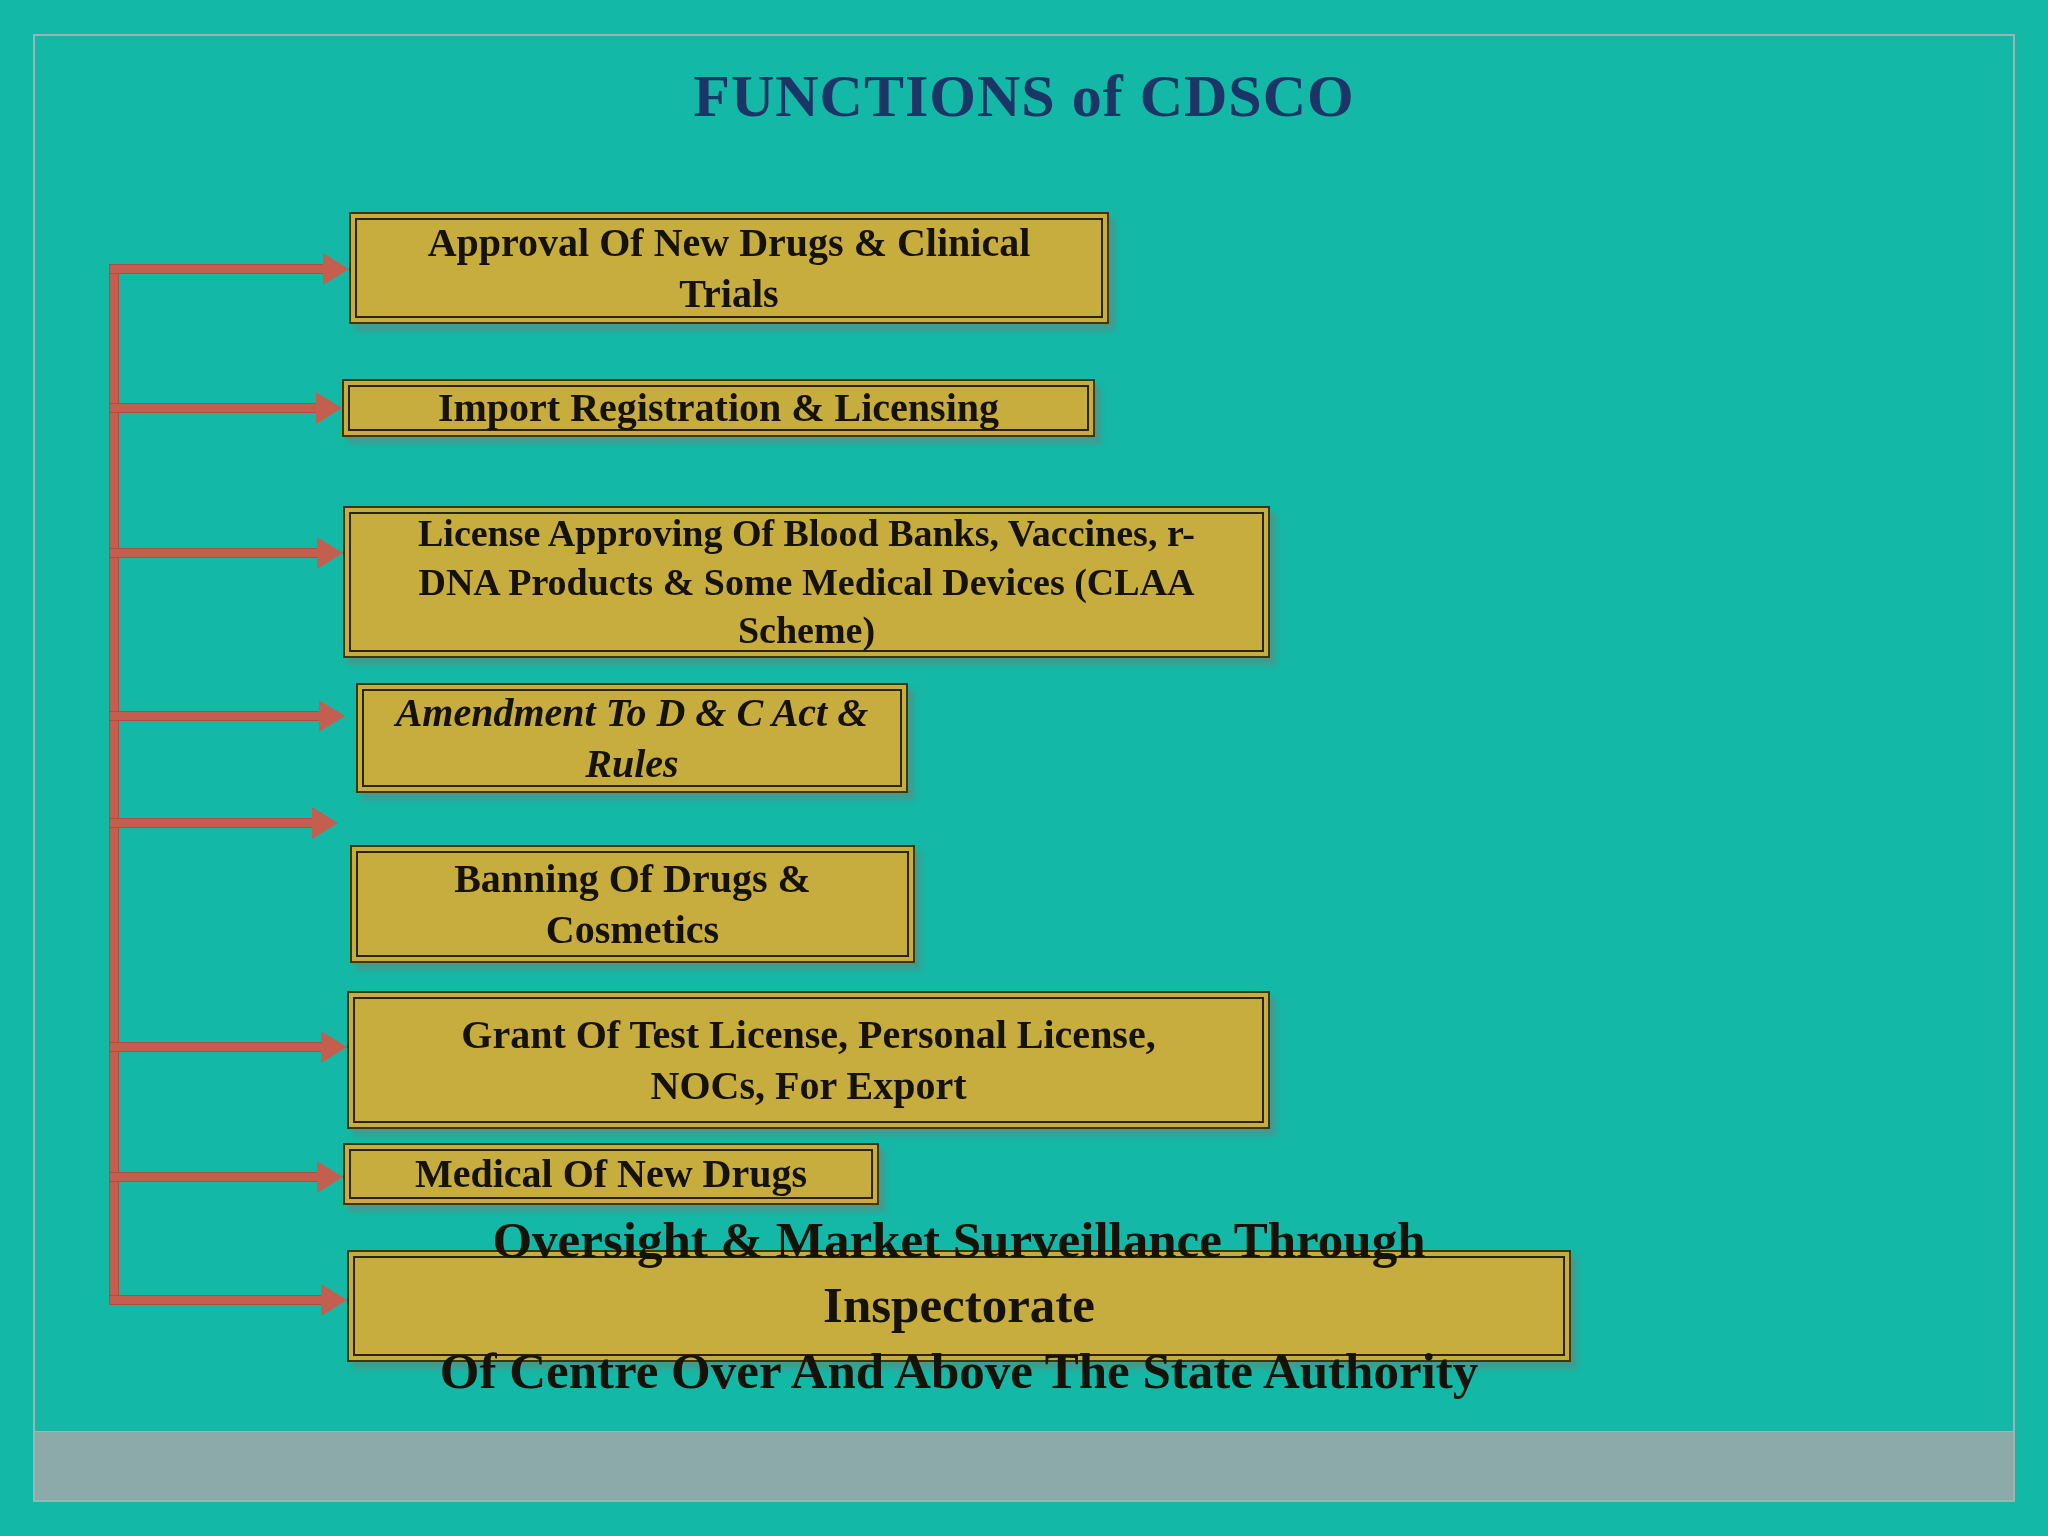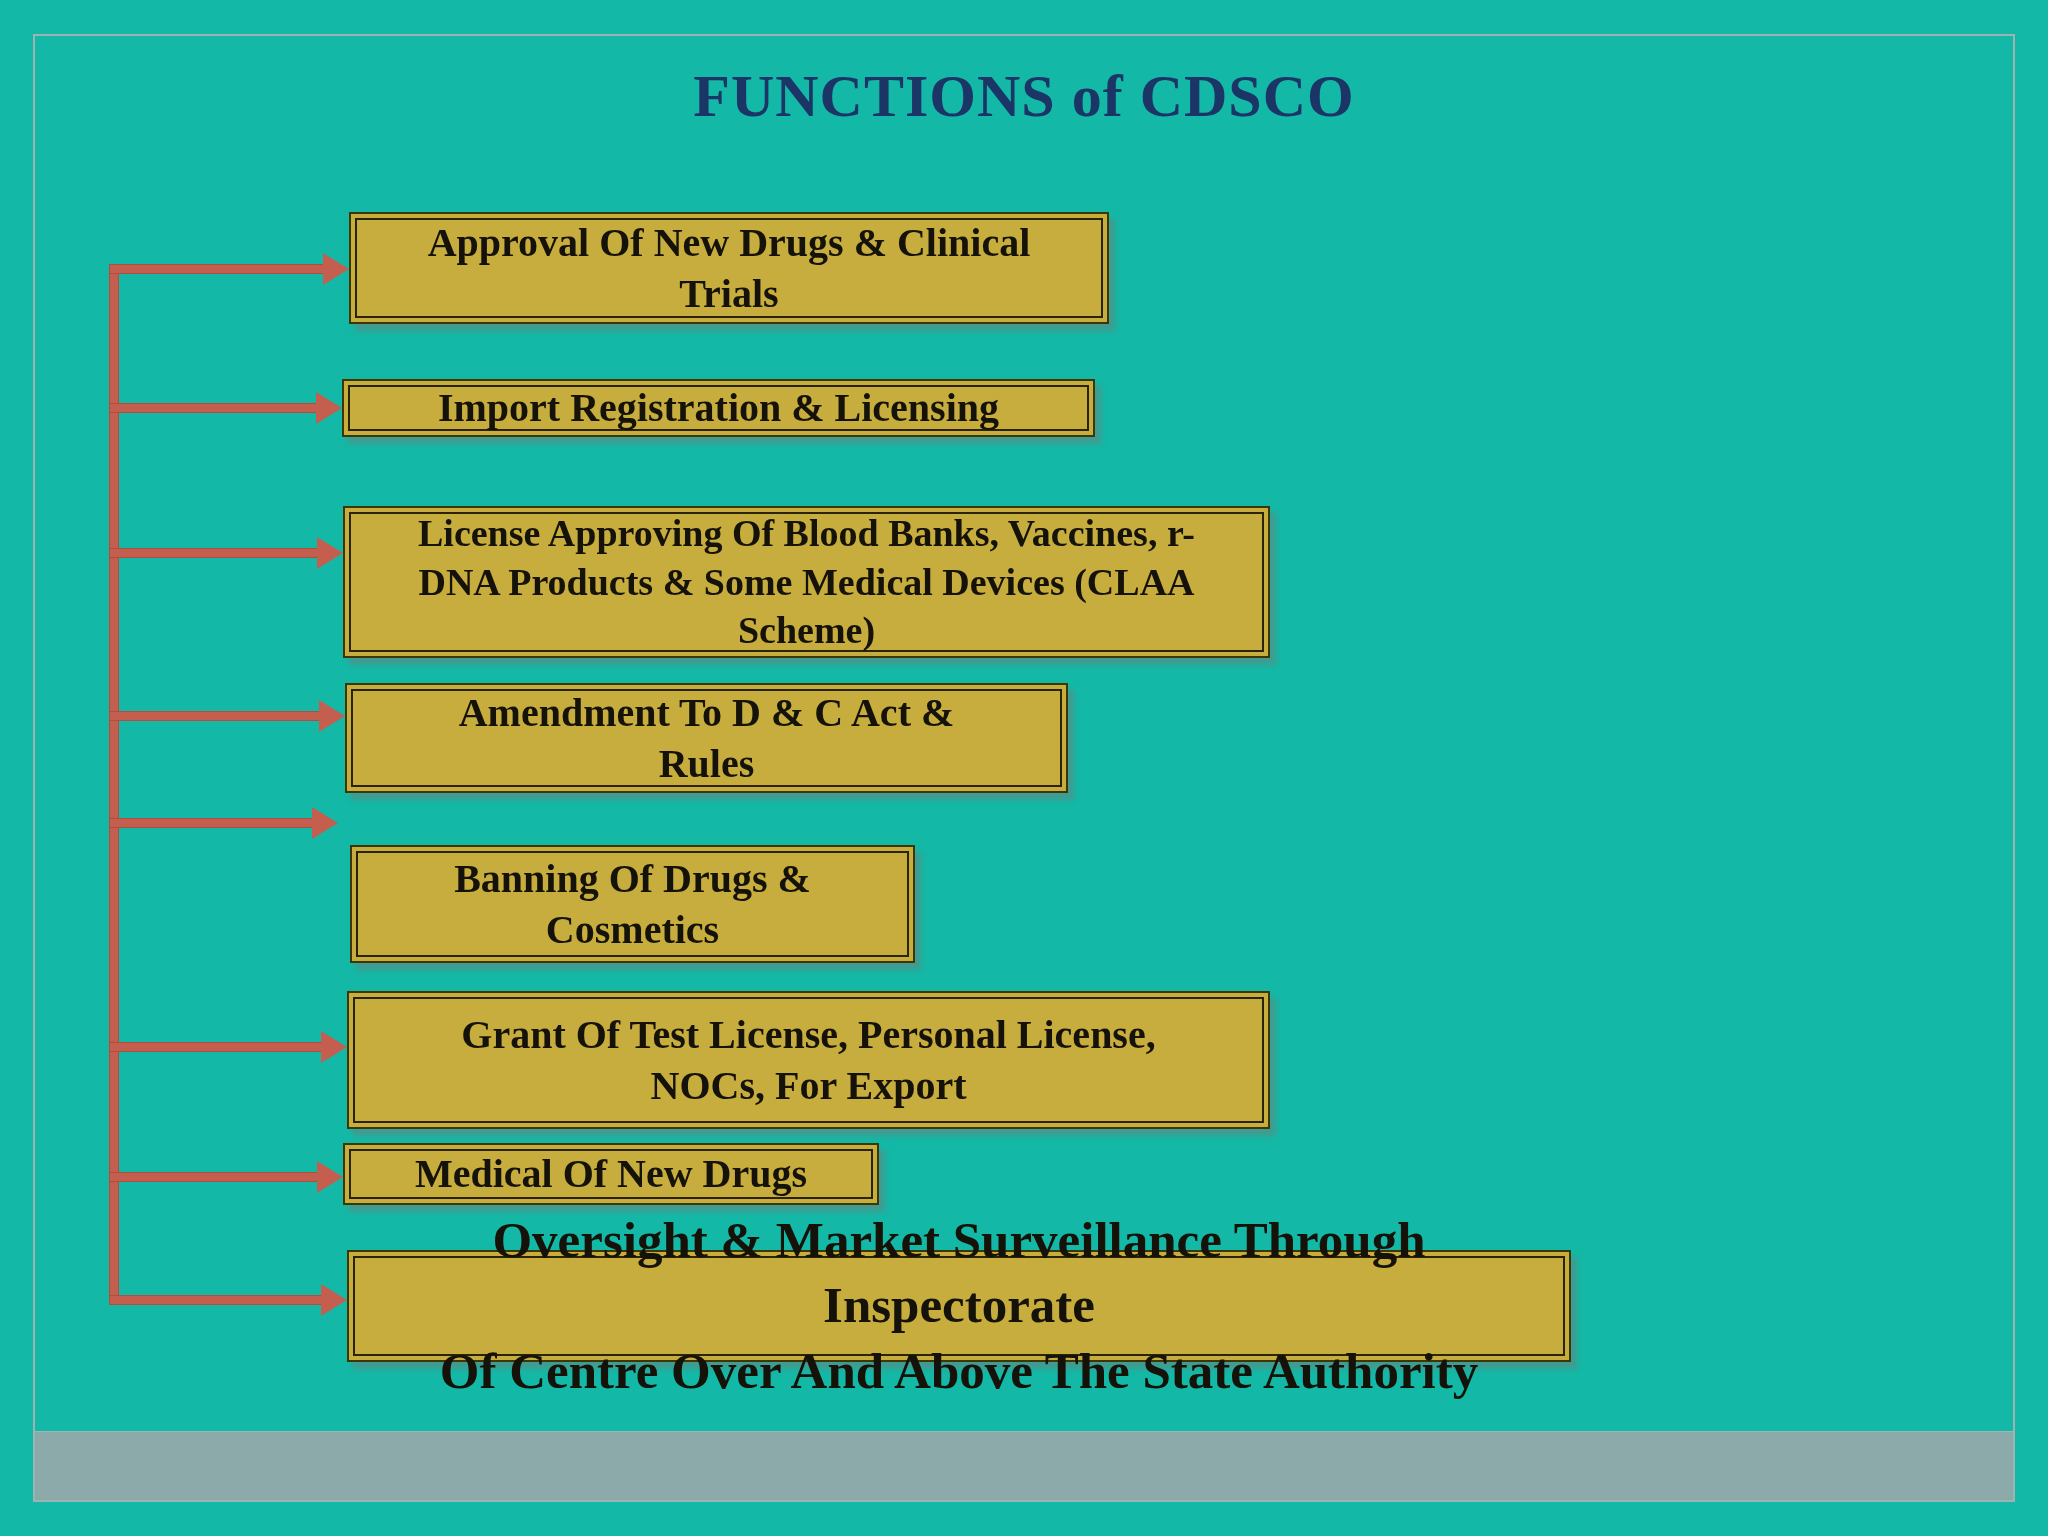--- a/index.html
+++ b/index.html
@@ -146,21 +146,21 @@
 
   <div class="fbox" style="left:349px; top:212px; width:760px;  height:112px;">Approval Of New Drugs &amp; Clinical
 Trials</div>
 
   <div class="fbox" style="left:342px; top:379px; width:753px;  height:58px;">Import Registration &amp; Licensing</div>
 
   <div class="fbox" style="left:343px; top:506px; width:927px;  height:152px; font-size:38px;">License Approving Of Blood Banks, Vaccines, r-
 DNA Products &amp; Some Medical Devices  (CLAA
 Scheme)</div>
 
-  <div class="fbox" style="left:345px; top:683px; width:723px;  height:110px;">Amendment To D &amp; C Act &amp;
+  <div class="fbox" style="left:356px; top:683px; width:552px;  height:110px;font-style:italic;">Amendment To D &amp; C Act &amp;
 Rules</div>
 
   <div class="fbox" style="left:350px; top:845px; width:565px;  height:118px;">Banning Of Drugs &amp;
 Cosmetics</div>
 
   <div class="fbox" style="left:347px; top:991px; width:923px;  height:138px;">Grant Of Test License, Personal License,
 NOCs, For Export</div>
 
   <div class="fbox" style="left:343px; top:1143px; width:536px; height:62px;">Medical Of New Drugs</div>
 

